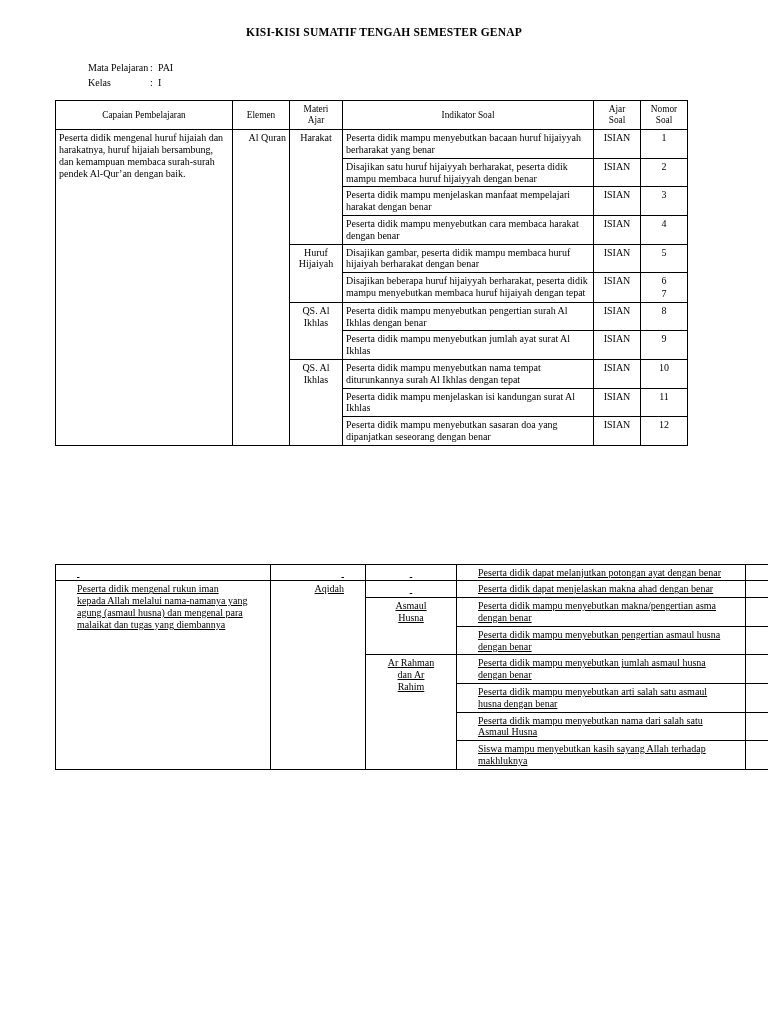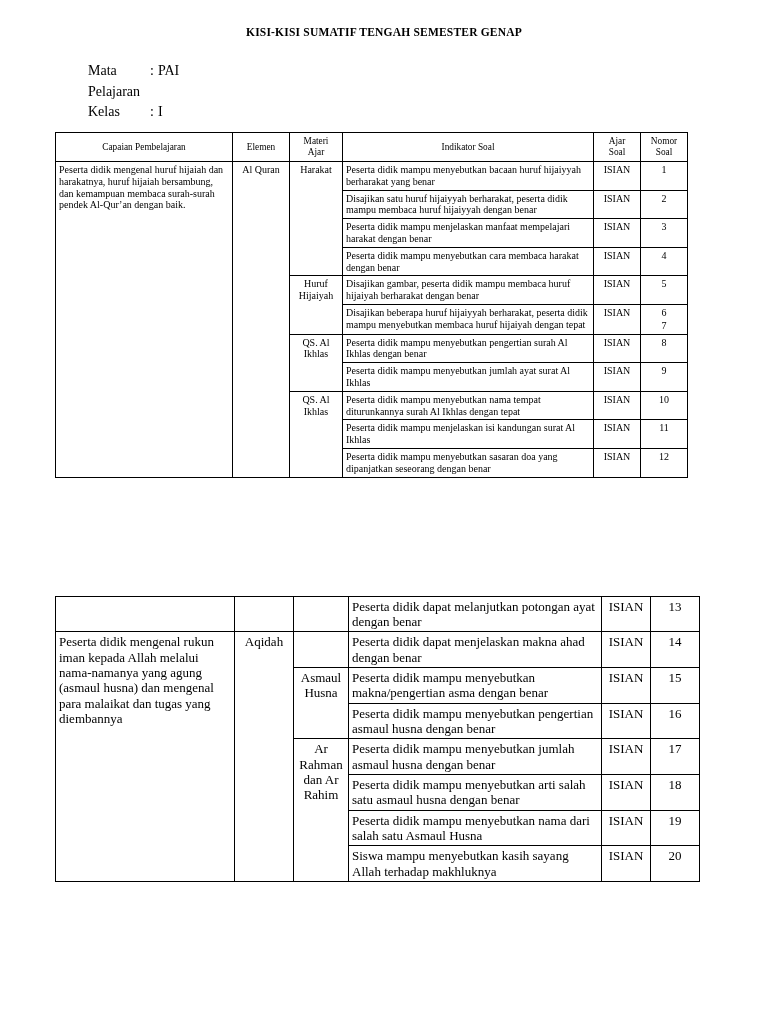--- a/index.html
+++ b/index.html
@@ -26,21 +26,21 @@
     line-height: 1.15;
   }
   .title-line {
     font-weight: bold;
     font-size: 11.5px;
     letter-spacing: 0.2px;
   }
   .meta-block {
     margin-top: 22px;
     margin-left: 88px;
-    font-size: 14px;
+    font-size: 10px;
     line-height: 1.45;
   }
   .meta-row {
     display: flex;
   }
   .meta-label {
     width: 62px;
   }
   .meta-sep {
     width: 8px;
@@ -67,21 +67,21 @@
     padding: 3px 2px;
   }
   td.c-capaian {
     width: 172px;
     font-size: 9.6px;
     line-height: 1.3;
     padding: 5px 6px;
   }
   td.c-elemen {
     width: 52px;
-    text-align: center;
+    text-align: right;
     vertical-align: middle;
     font-size: 9.6px;
   }
   td.c-materi {
     width: 48px;
     text-align: center;
     vertical-align: middle;
     font-size: 8.8px;
     line-height: 1.2;
   }
@@ -112,24 +112,25 @@
     height: 118px;
   }
   table.kisi2 {
     border-collapse: collapse;
     table-layout: fixed;
     margin-left: 55px;
     width: 604px;
   }
   table.kisi2 td {
     border: 1px solid #000000;
-    font-size: 13px;
+    font-size: 10px;
     line-height: 1.18;
-    padding: 2px 3px;
+    padding: 2px 21px;
     vertical-align: top;
+    text-decoration: underline;
   }
   .nomor-split {
     position: relative;
   }
   .nomor-split .n1 {
     display: block;
     text-align: center;
   }
   .nomor-split .n2 {
     display: block;

